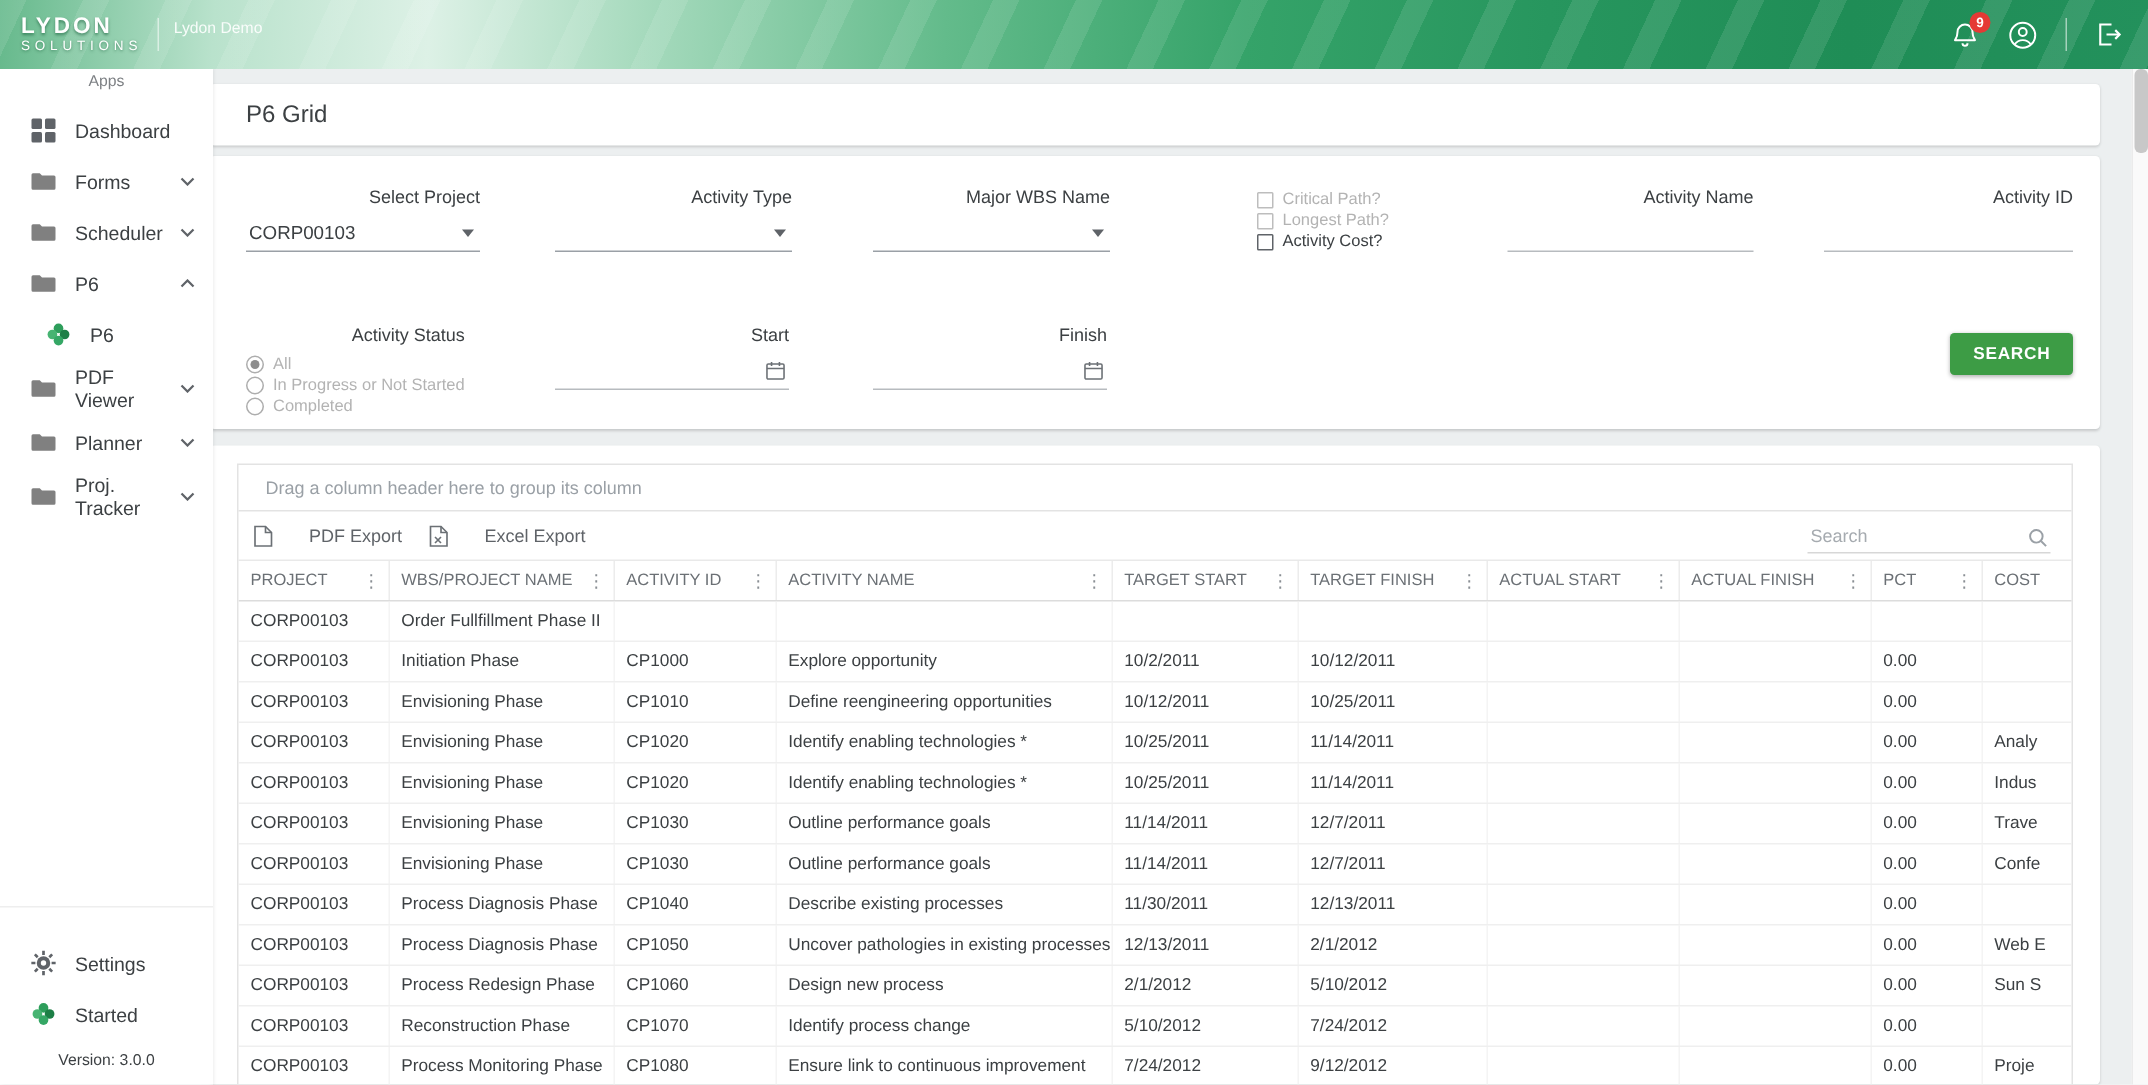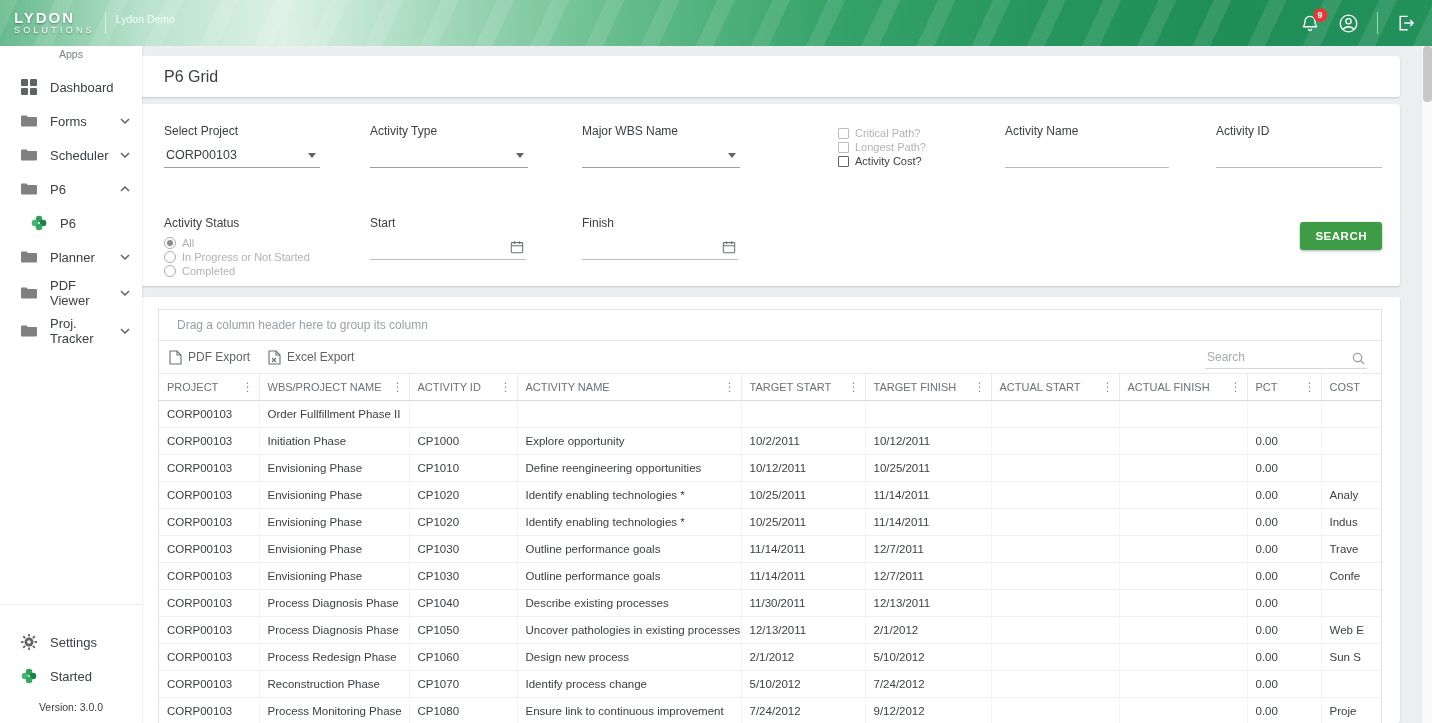--- a/index.html
+++ b/index.html
@@ -38,21 +38,21 @@
   .side-footer{border-top:1px solid #eee;padding-top:20px;}
   .version{text-align:center;font-size:10.5px;color:#3c4043;padding:8px 0 10px;}
 
   
   .main{position:absolute;top:46px;left:134px;width:1279px;height:677px;overflow:hidden;background:#eceff0;padding:10px 13px 0 6px;}
   .card{background:#fff;border-radius:3px;box-shadow:0 1px 2px rgba(0,0,0,.16);}
   .title-card{height:41px;display:flex;align-items:center;padding-left:24px;font-size:16px;font-weight:500;color:#3c4043;margin-bottom:7px;}
   .filter-card{position:relative;height:182px;margin-bottom:11px;}
 
   .fgroup{position:absolute;}
-  .flabel{font-size:12px;color:#3c4043;margin-bottom:6px;}
+  .flabel{font-size:12px;color:#3c4043;margin-bottom:6px;text-align:right;}
   .funder{position:relative;border-bottom:1px solid #9aa0a6;height:24px;display:flex;align-items:center;}
   .funder input{border:none;outline:none;width:100%;font-size:12.5px;color:#3c4043;background:transparent;padding:0 20px 2px 2px;}
   .dd-arrow{position:absolute;right:4px;top:9px;width:0;height:0;border-left:4.5px solid transparent;border-right:4.5px solid transparent;border-top:5px solid #5f6368;}
   .cal{position:absolute;right:2px;top:4px;display:flex;}
   .fg-project{left:24px;top:20px;width:156px;}
   .fg-type{left:230px;top:20px;width:158px;}
   .fg-wbs{left:442px;top:20px;width:158px;}
   .flags{left:698px;top:22px;}
   .fg-name{left:865px;top:20px;width:164px;}
   .fg-id{left:1076px;top:20px;width:166px;}
@@ -65,21 +65,21 @@
   .cb{width:11px;height:11px;border:1.5px solid #bdbdbd;flex:none;cursor:pointer;border-radius:1px;}
   .flag.en{color:#3c4043;}
   .flag.en .cb{border-color:#5f6368;}
   .search-btn{position:absolute;right:18px;top:118px;background:#3d9c45;color:#fff;border:none;border-radius:3px;font-size:11.5px;font-weight:bold;letter-spacing:.5px;padding:8px 15px;cursor:pointer;box-shadow:0 1px 3px rgba(0,0,0,.3);}
 
   
   .grid-card{height:426px;overflow:hidden;padding:12px 18px 0;}
   .grid-box{border:1px solid #e3e3e3;}
   .group-panel{height:31px;display:flex;align-items:center;padding-left:18px;color:#9aa0a6;font-size:12px;border-bottom:1px solid #e3e3e3;}
   .grid-toolbar{height:33px;display:flex;align-items:center;padding:0 10px;border-bottom:1px solid #e9e9e9;}
-  .tool-btn{display:flex;align-items:center;gap:6px;color:#5f6368;font-size:12px;margin-right:18px;cursor:pointer;}
+  .tool-btn{display:flex;align-items:center;gap:24px;color:#5f6368;font-size:12px;margin-right:18px;cursor:pointer;}
   .grid-search{margin-left:auto;position:relative;width:162px;margin-right:4px;}
   .grid-search input{width:100%;border:none;border-bottom:1px solid #d7d7d7;font-size:12px;padding:4px 18px 4px 2px;outline:none;color:#3c4043;}
   .grid-search input::placeholder{color:#a6abb0;}
   .grid-search .mag{position:absolute;right:2px;top:6px;display:flex;}
   .tbl-wrap{overflow:hidden;}
   table{border-collapse:collapse;table-layout:fixed;width:1252px;font-size:11.5px;}
   th{font-weight:normal;color:#6b7075;font-size:11px;text-align:left;padding:7px 20px 7px 8px;border-bottom:1px solid #dcdcdc;border-right:1px solid #ececec;position:relative;white-space:nowrap;overflow:hidden;cursor:pointer;}
   .colmenu{position:absolute;right:5px;top:6px;color:#8a8f94;font-size:12px;cursor:pointer;}
   td{color:#3c4043;padding:7px 8px;border-bottom:1px solid #efefef;border-right:1px solid #f4f4f4;white-space:nowrap;overflow:hidden;height:27px;}
 
@@ -192,34 +192,34 @@
           </svg>
         </span>
         <span class="nav-label">P6</span>
       </div>
       <div class="nav-item">
         <span class="nav-ic">
           <svg viewBox="0 0 18 18" fill="#808080">
             <path d="M1 4.5Q1 3.5 2 3.5L6.5 3.5 8 5 16 5Q17 5 17 6L17 13.5Q17 14.5 16 14.5L2 14.5Q1 14.5 1 13.5Z"></path>
           </svg>
         </span>
-        <span class="nav-label">Planner</span>
+        <span class="nav-label">PDF Viewer</span>
         <span class="chev down">
           <svg width="10" height="6" viewBox="0 0 10 6" fill="none" stroke="#5f6368" stroke-width="1.5">
             <path d="M1 1l4 4 4-4"></path>
           </svg>
         </span>
       </div>
       <div class="nav-item">
         <span class="nav-ic">
           <svg viewBox="0 0 18 18" fill="#808080">
             <path d="M1 4.5Q1 3.5 2 3.5L6.5 3.5 8 5 16 5Q17 5 17 6L17 13.5Q17 14.5 16 14.5L2 14.5Q1 14.5 1 13.5Z"></path>
           </svg>
         </span>
-        <span class="nav-label">PDF Viewer</span>
+        <span class="nav-label">Planner</span>
         <span class="chev down">
           <svg width="10" height="6" viewBox="0 0 10 6" fill="none" stroke="#5f6368" stroke-width="1.5">
             <path d="M1 1l4 4 4-4"></path>
           </svg>
         </span>
       </div>
       <div class="nav-item">
         <span class="nav-ic">
           <svg viewBox="0 0 18 18" fill="#808080">
             <path d="M1 4.5Q1 3.5 2 3.5L6.5 3.5 8 5 16 5Q17 5 17 6L17 13.5Q17 14.5 16 14.5L2 14.5Q1 14.5 1 13.5Z"></path>

